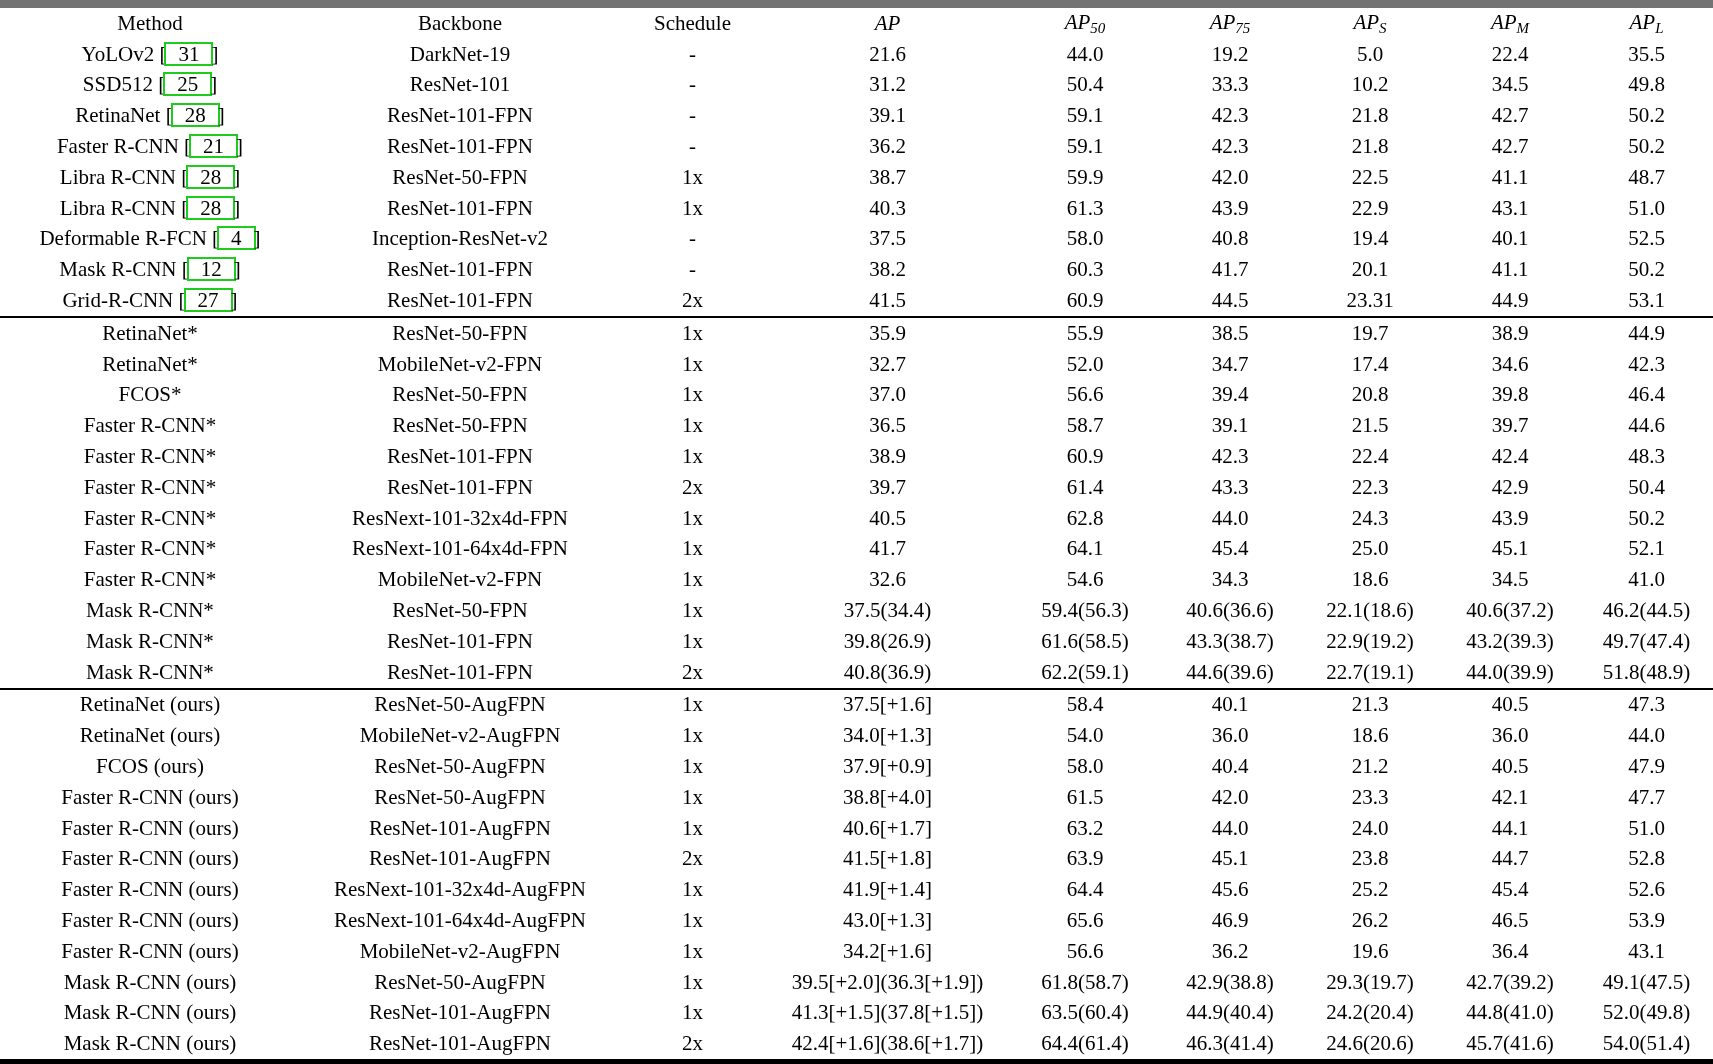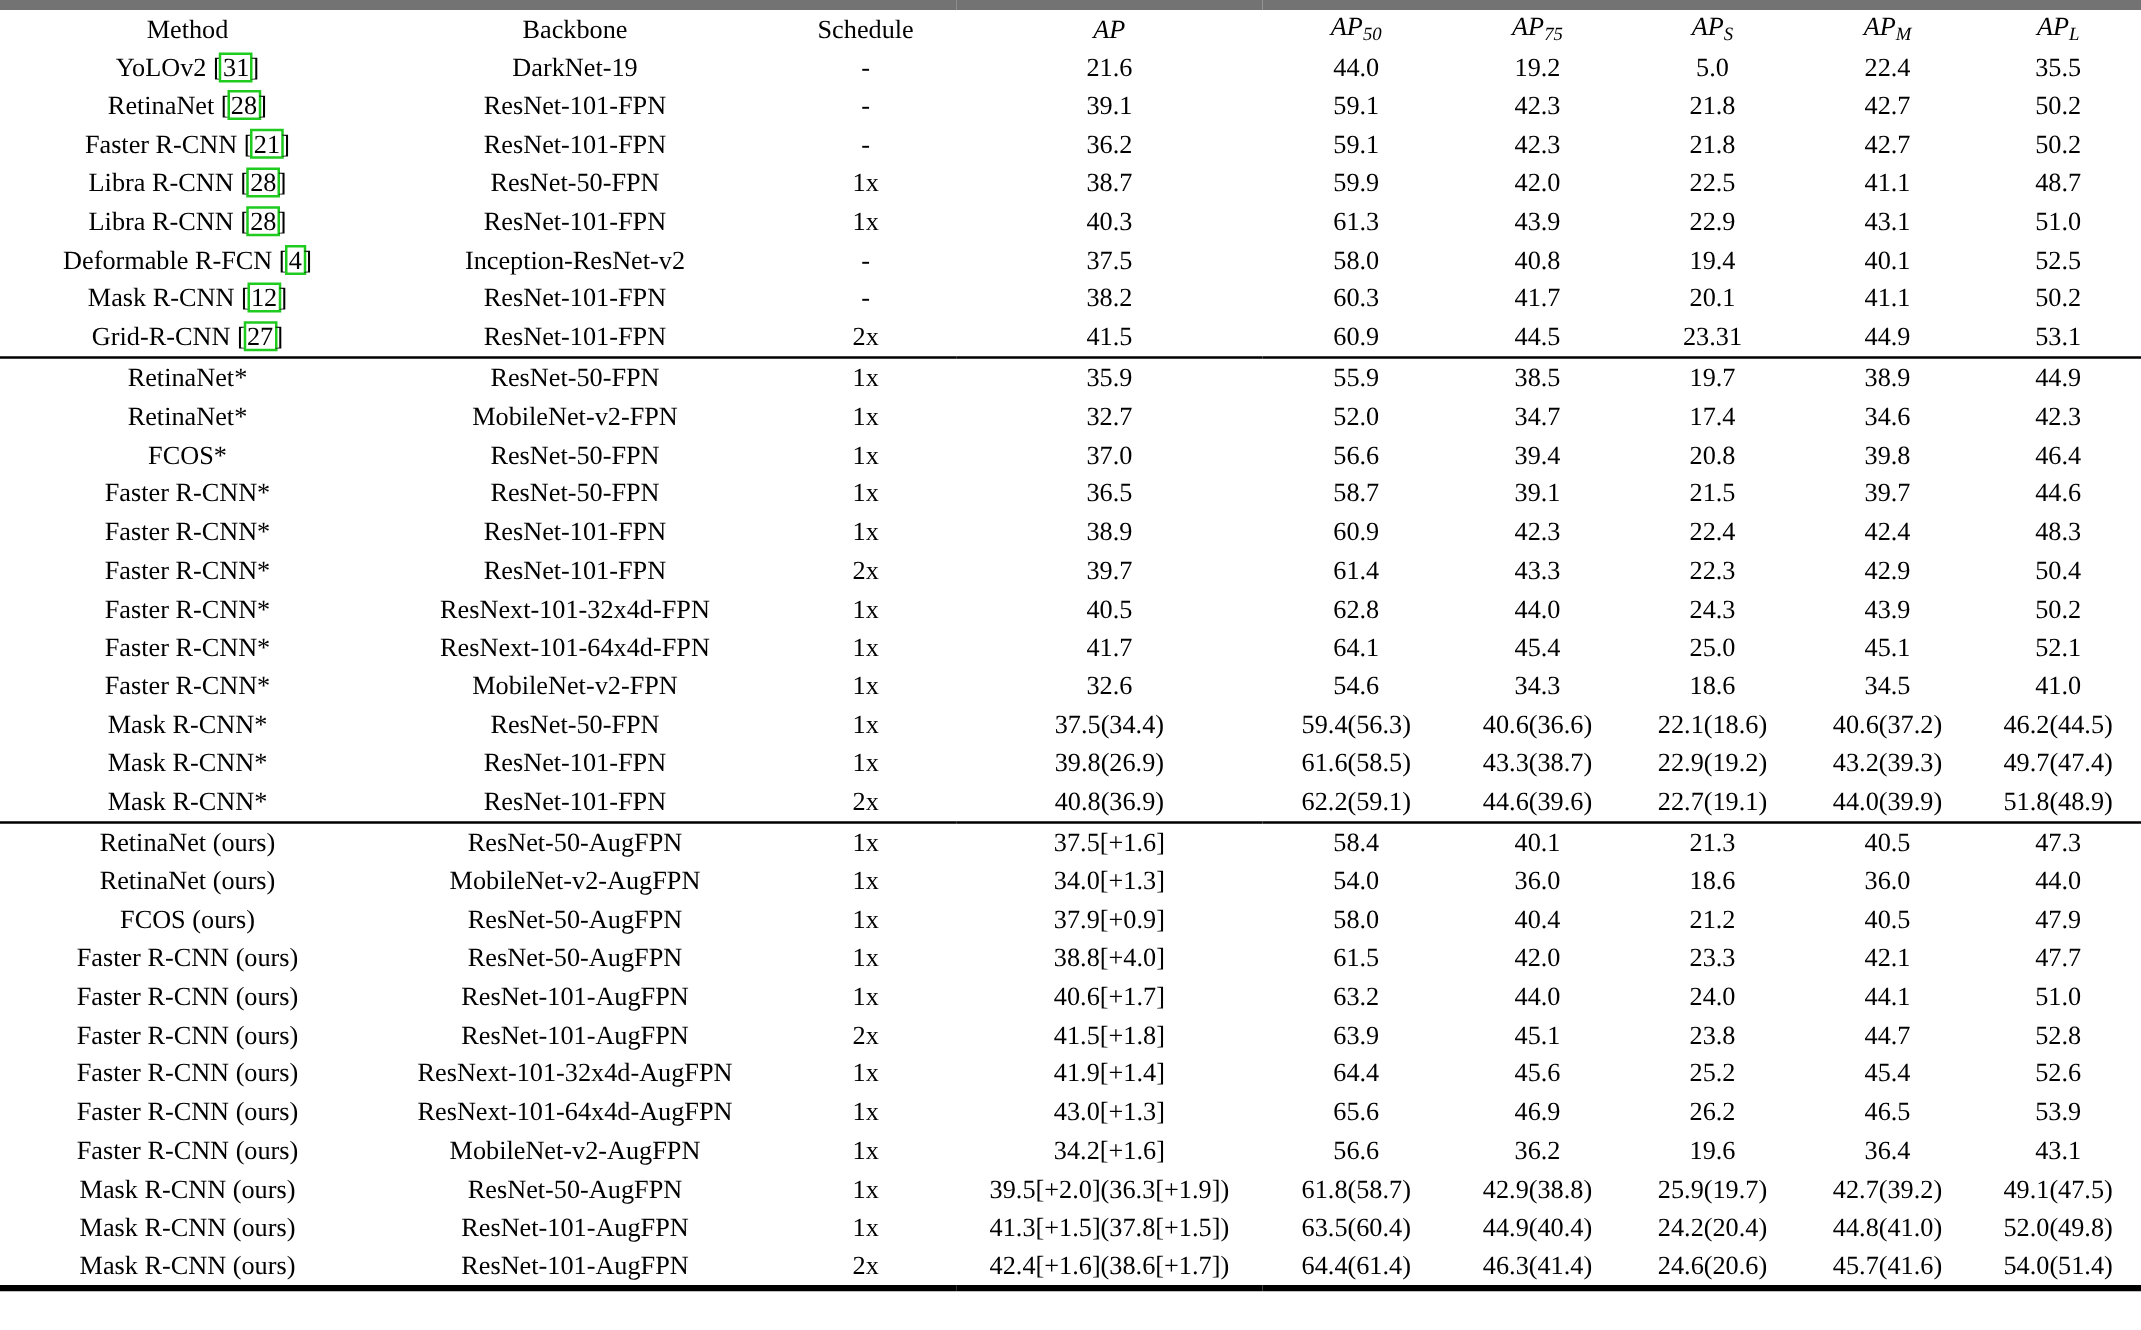--- a/index.html
+++ b/index.html
@@ -46,21 +46,21 @@
   }
   .sub {
     font-style: italic;
     font-size: 15px;
     vertical-align: -4px;
     letter-spacing: 0;
   }
   .cite {
     display: inline-block;
     border: 2px solid #1ecb1e;
-    padding: 0 1px;
+    padding: 0 12px;
     margin: 0 -2px;
     line-height: 20px;
     font-style: normal;
   }
   b { font-weight: normal; }
 </style>
 </head>
 <body>
 
 <table class="results">
@@ -94,20 +94,31 @@
         <td>DarkNet-19</td>
         <td>-</td>
         <td>21.6</td>
         <td>44.0</td>
         <td>19.2</td>
         <td>5.0</td>
         <td>22.4</td>
         <td>35.5</td>
       </tr>
       <tr>
+        <td>SSD512 [<span class="cite">25</span>]</td>
+        <td>ResNet-101</td>
+        <td>-</td>
+        <td>31.2</td>
+        <td>50.4</td>
+        <td>33.3</td>
+        <td>10.2</td>
+        <td>34.5</td>
+        <td>49.8</td>
+      </tr>
+      <tr>
         <td>RetinaNet [<span class="cite">28</span>]</td>
         <td>ResNet-101-FPN</td>
         <td>-</td>
         <td>39.1</td>
         <td>59.1</td>
         <td>42.3</td>
         <td>21.8</td>
         <td>42.7</td>
         <td>50.2</td>
       </tr>
@@ -412,21 +423,21 @@
         <td>36.4</td>
         <td>43.1</td>
       </tr>
       <tr>
         <td>Mask R-CNN (ours)</td>
         <td>ResNet-50-AugFPN</td>
         <td>1x</td>
         <td>39.5[<b>+2.0</b>](36.3[<b>+1.9</b>])</td>
         <td>61.8(58.7)</td>
         <td>42.9(38.8)</td>
-        <td>25.9(19.7)</td>
+        <td>29.3(19.7)</td>
         <td>42.7(39.2)</td>
         <td>49.1(47.5)</td>
       </tr>
       <tr>
         <td>Mask R-CNN (ours)</td>
         <td>ResNet-101-AugFPN</td>
         <td>1x</td>
         <td>41.3[<b>+1.5</b>](37.8[<b>+1.5</b>])</td>
         <td>63.5(60.4)</td>
         <td>44.9(40.4)</td>

